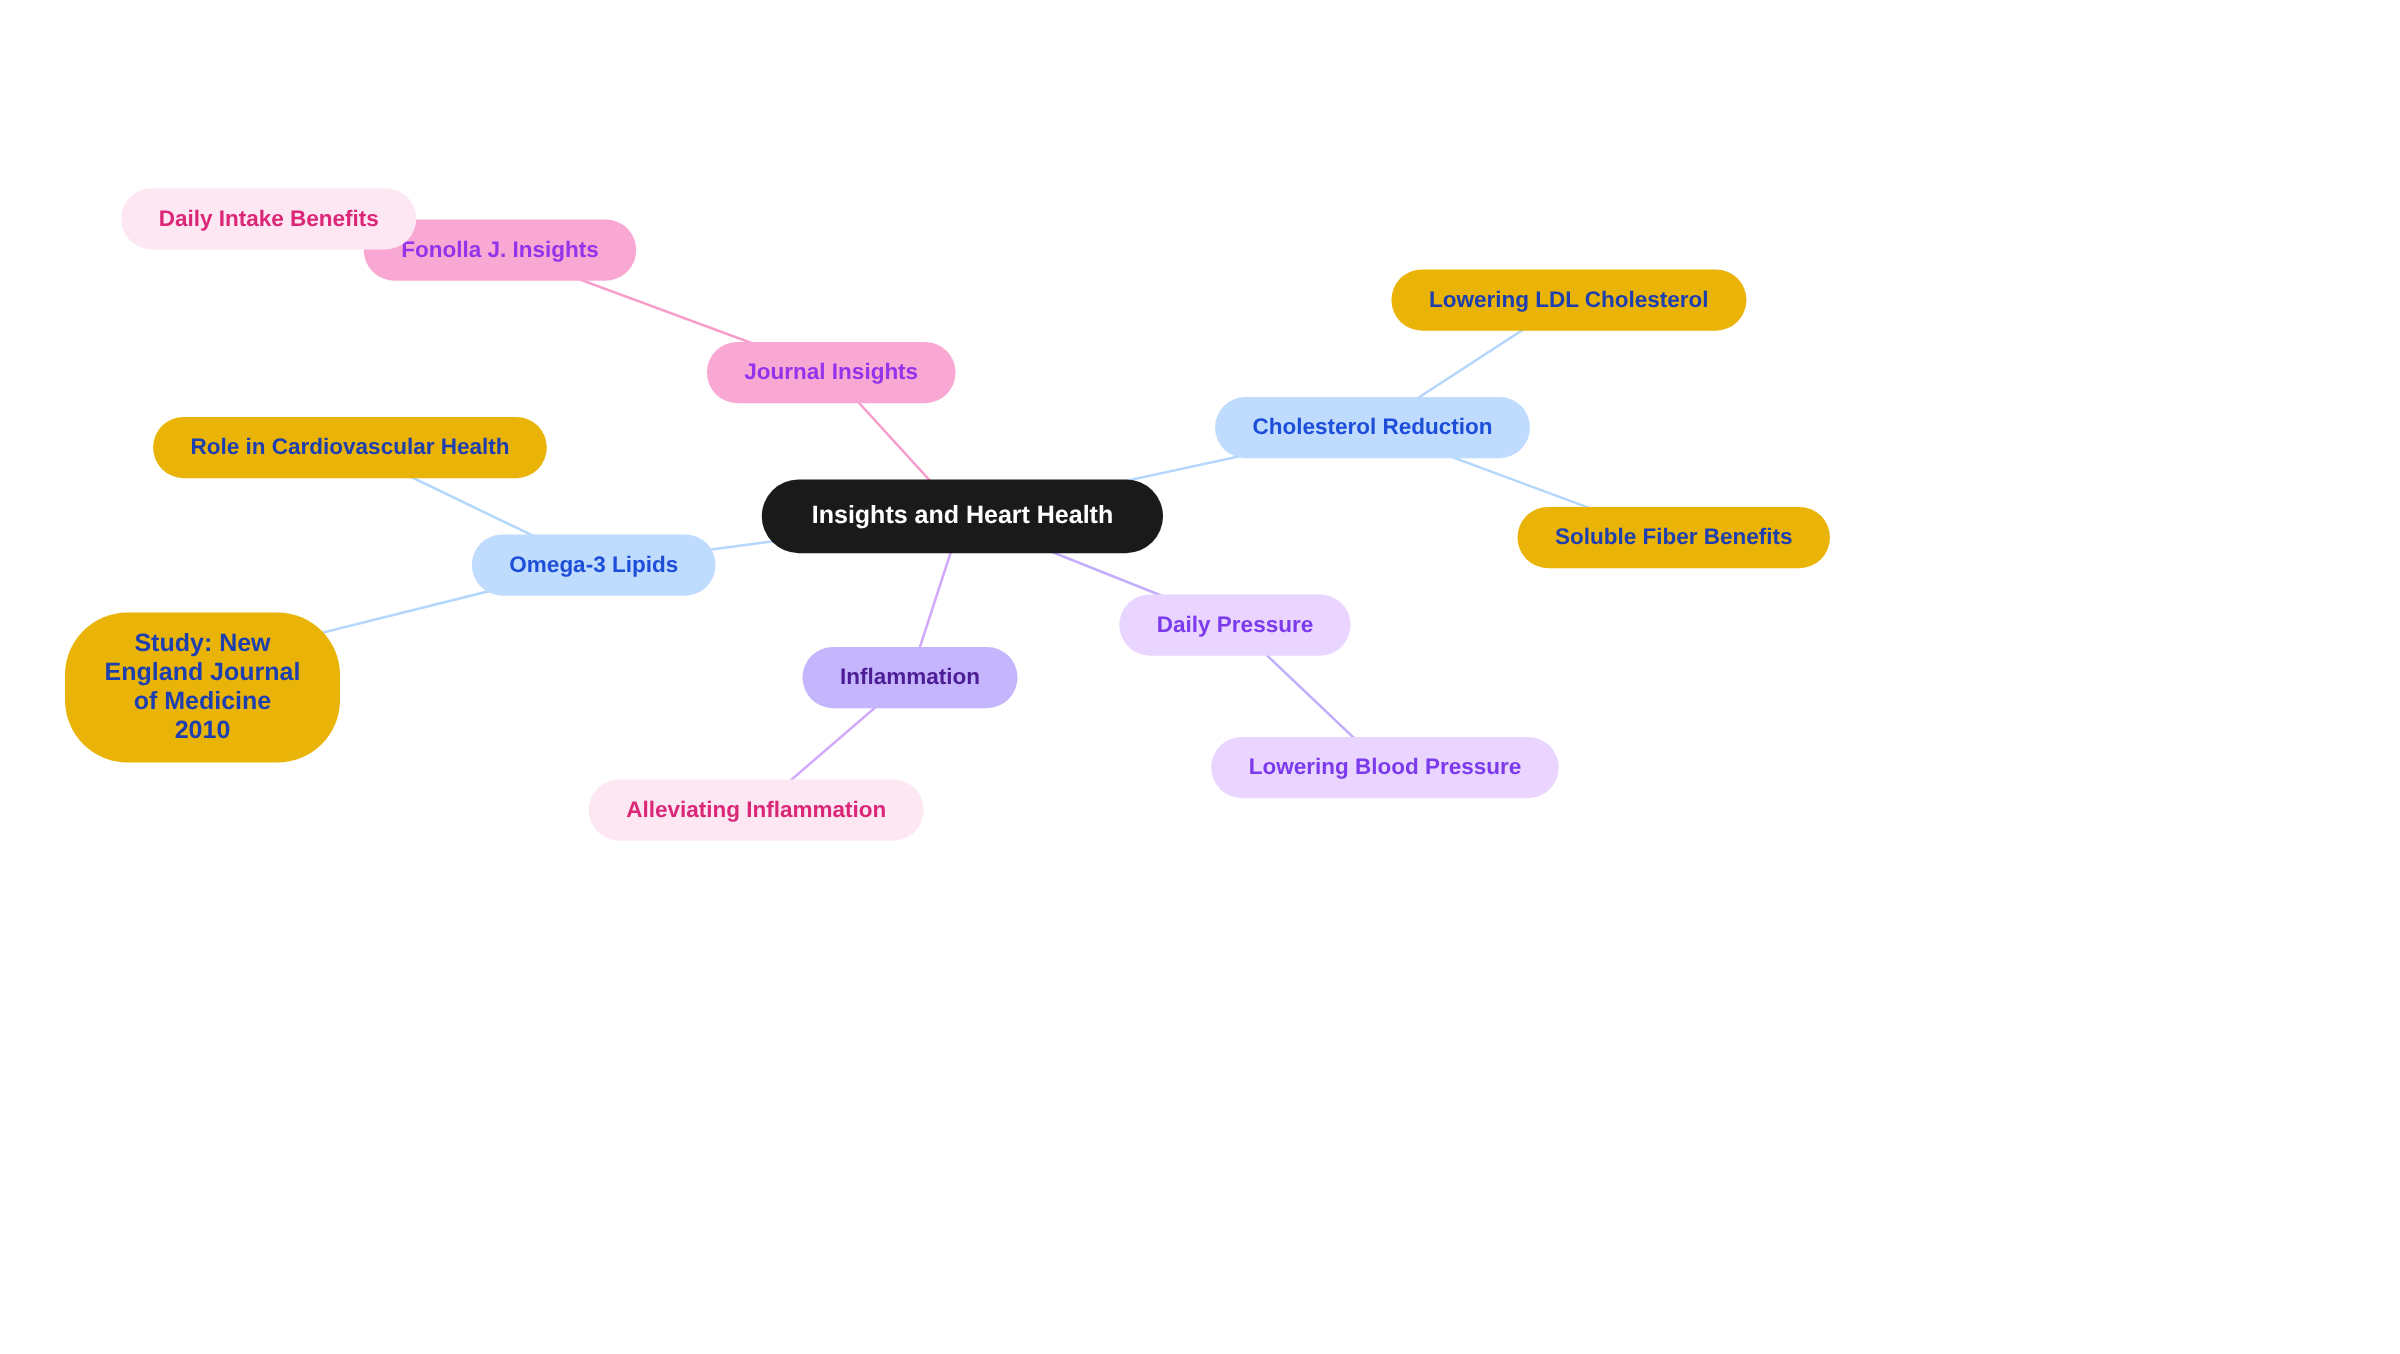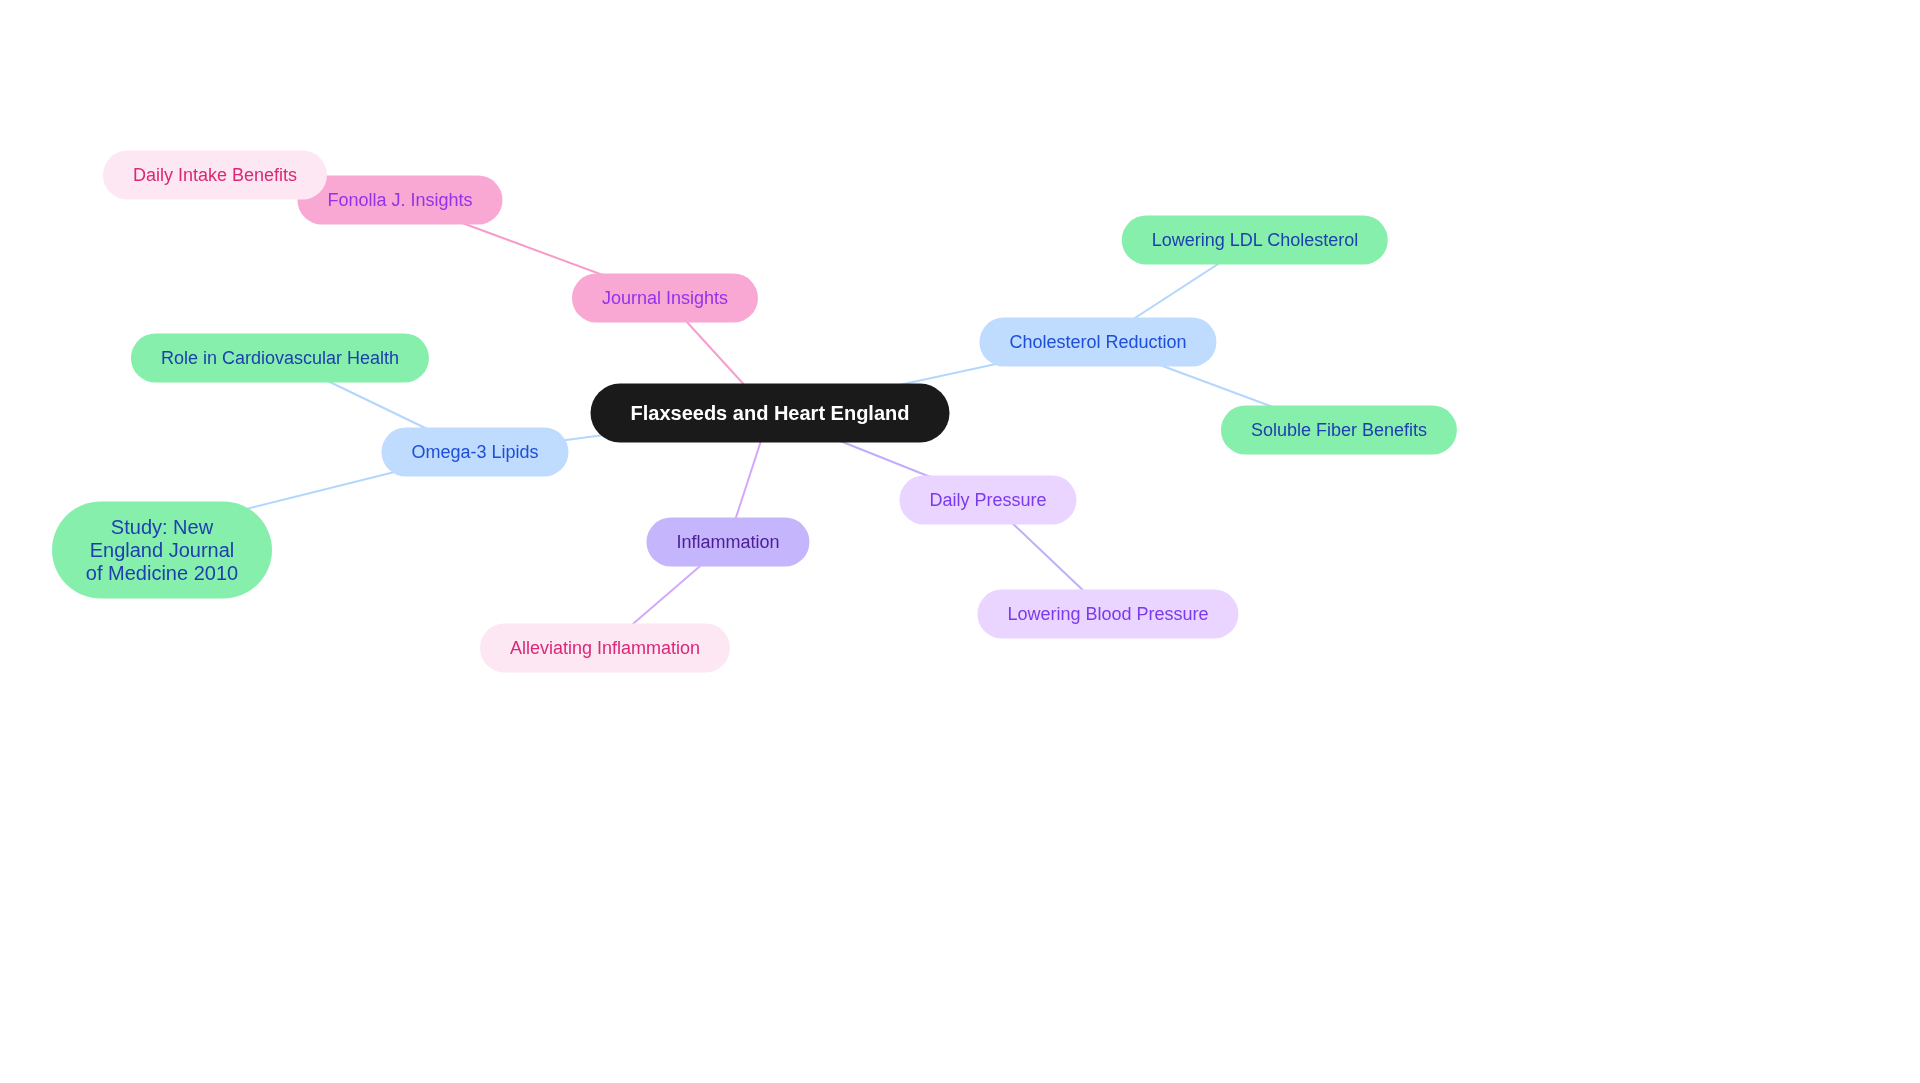--- a/index.html
+++ b/index.html
@@ -19,21 +19,21 @@
       pointer-events: none;
     }
     .node {
       position: absolute;
       border-radius: 50px;
       display: flex;
       align-items: center;
       justify-content: center;
       text-align: center;
       font-size: 18px;
-      font-weight: 400;
+      font-weight: 700;
       cursor: pointer;
       white-space: nowrap;
     }
     .node-center {
       background: #1a1a1a;
       color: #ffffff;
       font-size: 20px;
       font-weight: 600;
       padding: 18px 40px;
       border-radius: 50px;
@@ -47,21 +47,21 @@
       background: #fce7f3;
       color: #db2777;
       padding: 14px 30px;
     }
     .node-blue-light {
       background: #bfdbfe;
       color: #1d4ed8;
       padding: 14px 30px;
     }
     .node-blue-lighter {
-      background: #86efac;
+      background: #eab308;
       color: #1e40af;
       padding: 14px 30px;
     }
     .node-purple-light {
       background: #e9d5ff;
       color: #7c3aed;
       padding: 14px 30px;
     }
     .node-lavender {
       background: #c4b5fd;
@@ -86,21 +86,21 @@
     <line x1="475" y1="452" x2="162" y2="530" stroke="#93c5fd" stroke-width="2" opacity="0.7"></line>
     <line x1="770" y1="413" x2="728" y2="542" stroke="#c084fc" stroke-width="2" opacity="0.7"></line>
     <line x1="728" y1="542" x2="605" y2="648" stroke="#c084fc" stroke-width="2" opacity="0.7"></line>
     <line x1="770" y1="413" x2="988" y2="500" stroke="#a78bfa" stroke-width="2" opacity="0.7"></line>
     <line x1="988" y1="500" x2="1108" y2="614" stroke="#a78bfa" stroke-width="2" opacity="0.7"></line>
     <line x1="770" y1="413" x2="1098" y2="342" stroke="#93c5fd" stroke-width="2" opacity="0.7"></line>
     <line x1="1098" y1="342" x2="1255" y2="240" stroke="#93c5fd" stroke-width="2" opacity="0.7"></line>
     <line x1="1098" y1="342" x2="1335" y2="430" stroke="#93c5fd" stroke-width="2" opacity="0.7"></line>
   </svg>
 
-<div class="node node-center" style="left: 770px; top: 413px; transform: translate(-50%, -50%);">Flaxseeds and Heart England</div>
+<div class="node node-center" style="left: 770px; top: 413px; transform: translate(-50%, -50%);">Insights and Heart Health</div>
 
 <div class="node node-pink" style="left: 665px; top: 298px; transform: translate(-50%, -50%);">
   <span>Journal Insights</span>
 </div>
 
 <div class="node node-pink" style="left: 400px; top: 200px; transform: translate(-50%, -50%);">
   <span>Fonolla J. Insights</span>
 </div>
 
 <div class="node node-pink-light" style="left: 215px; top: 175px; transform: translate(-50%, -50%);">

